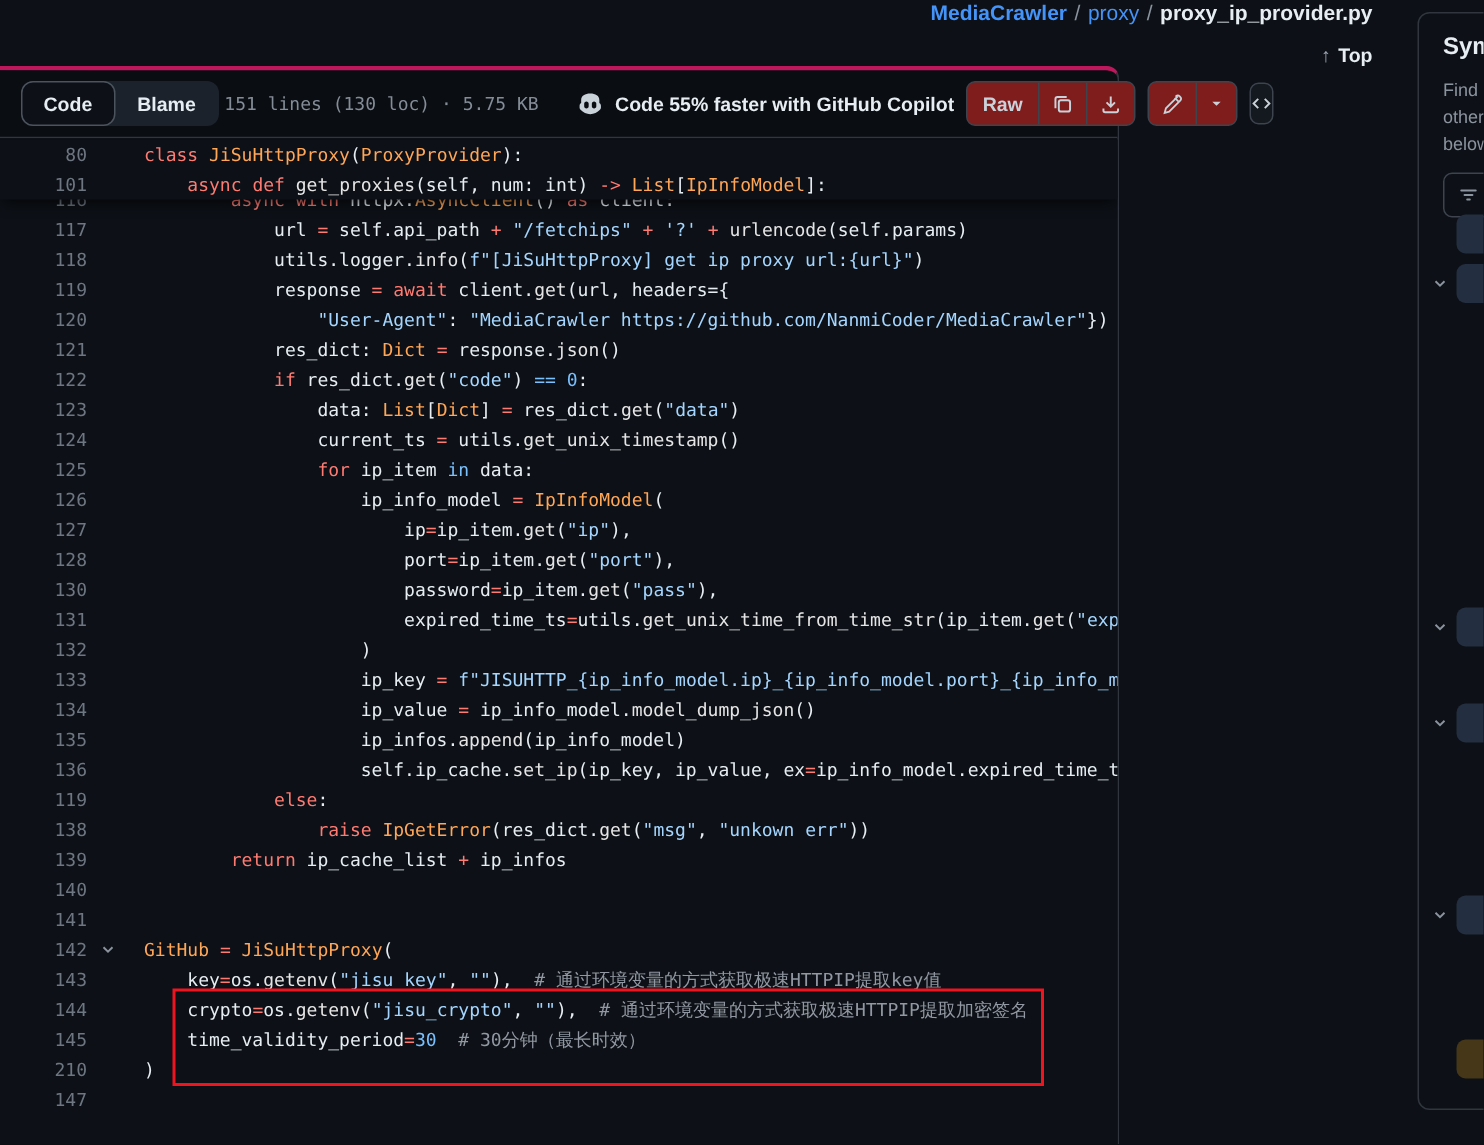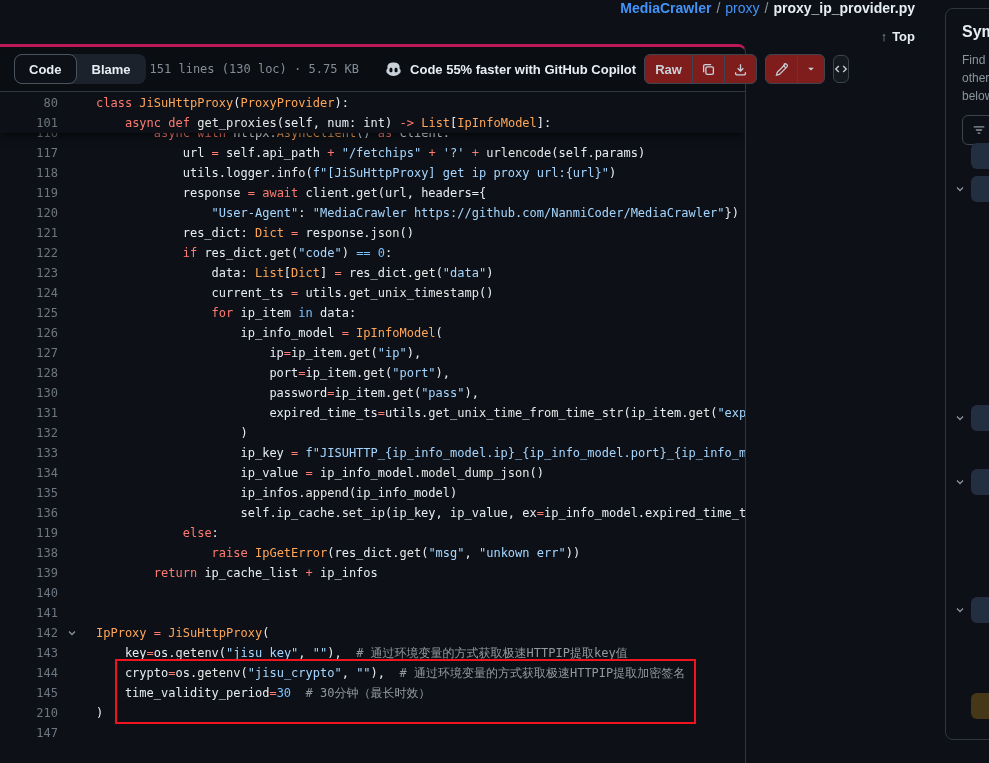--- a/index.html
+++ b/index.html
@@ -233,21 +233,21 @@
           </div>
           <div class="row">
             <span class="ln">141</span>
             <span class="codetext"></span>
           </div>
           <div class="row">
             <span class="ln">142</span>
             <span class="row-chev"><svg width="12" height="12" viewBox="0 0 16 16" fill="none">
                 <path d="M4 6l4 4 4-4" stroke="#8b949e" stroke-width="1.7"></path>
               </svg></span>
-            <span class="codetext"><span class="tok-t">IpProxy</span><span> </span><span class="tok-k">=</span><span> </span><span class="tok-t">JiSuHttpProxy</span><span>(</span></span>
+            <span class="codetext"><span class="tok-t">GitHub</span><span> </span><span class="tok-k">=</span><span> </span><span class="tok-t">JiSuHttpProxy</span><span>(</span></span>
           </div>
           <div class="row">
             <span class="ln">143</span>
             <span class="codetext"><span>    key</span><span class="tok-k">=</span><span>os.</span><span class="tok-fn">getenv</span><span>(</span><span class="tok-s">"jisu_key"</span><span>, </span><span class="tok-s">""</span><span>),  </span><span class="tok-cm"># 通过环境变量的方式获取极速HTTPIP提取key值</span></span>
           </div>
           <div class="row">
             <span class="ln">144</span>
             <span class="codetext"><span>    crypto</span><span class="tok-k">=</span><span>os.</span><span class="tok-fn">getenv</span><span>(</span><span class="tok-s">"jisu_crypto"</span><span>, </span><span class="tok-s">""</span><span>),  </span><span class="tok-cm"># 通过环境变量的方式获取极速HTTPIP提取加密签名</span></span>
           </div>
           <div class="row">

